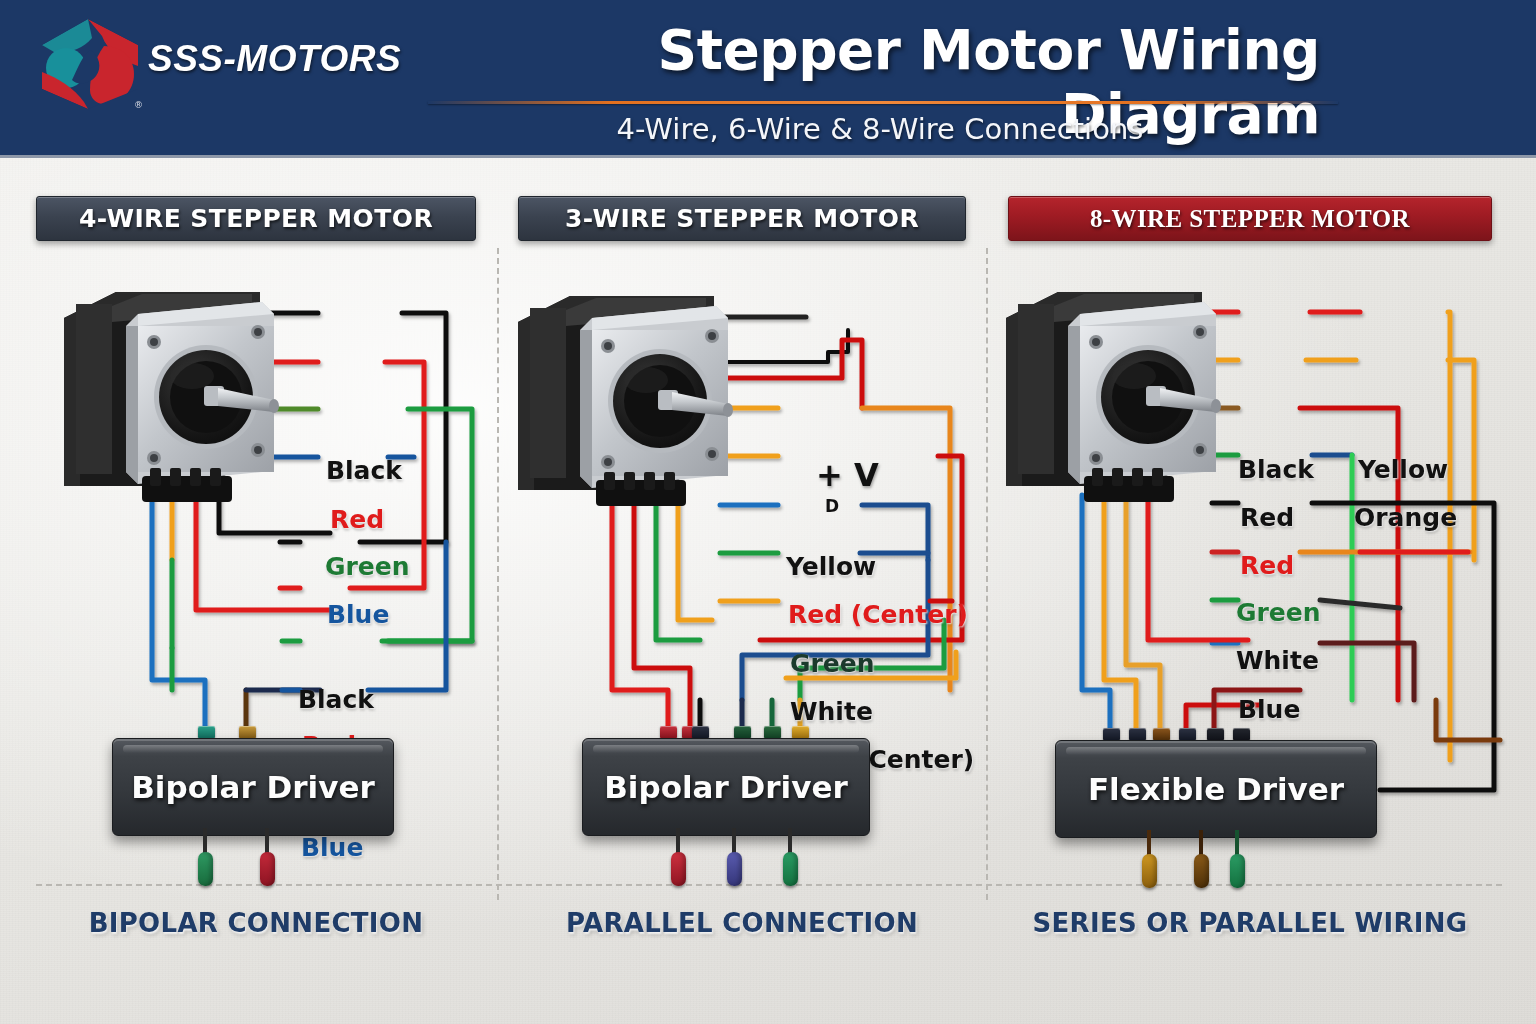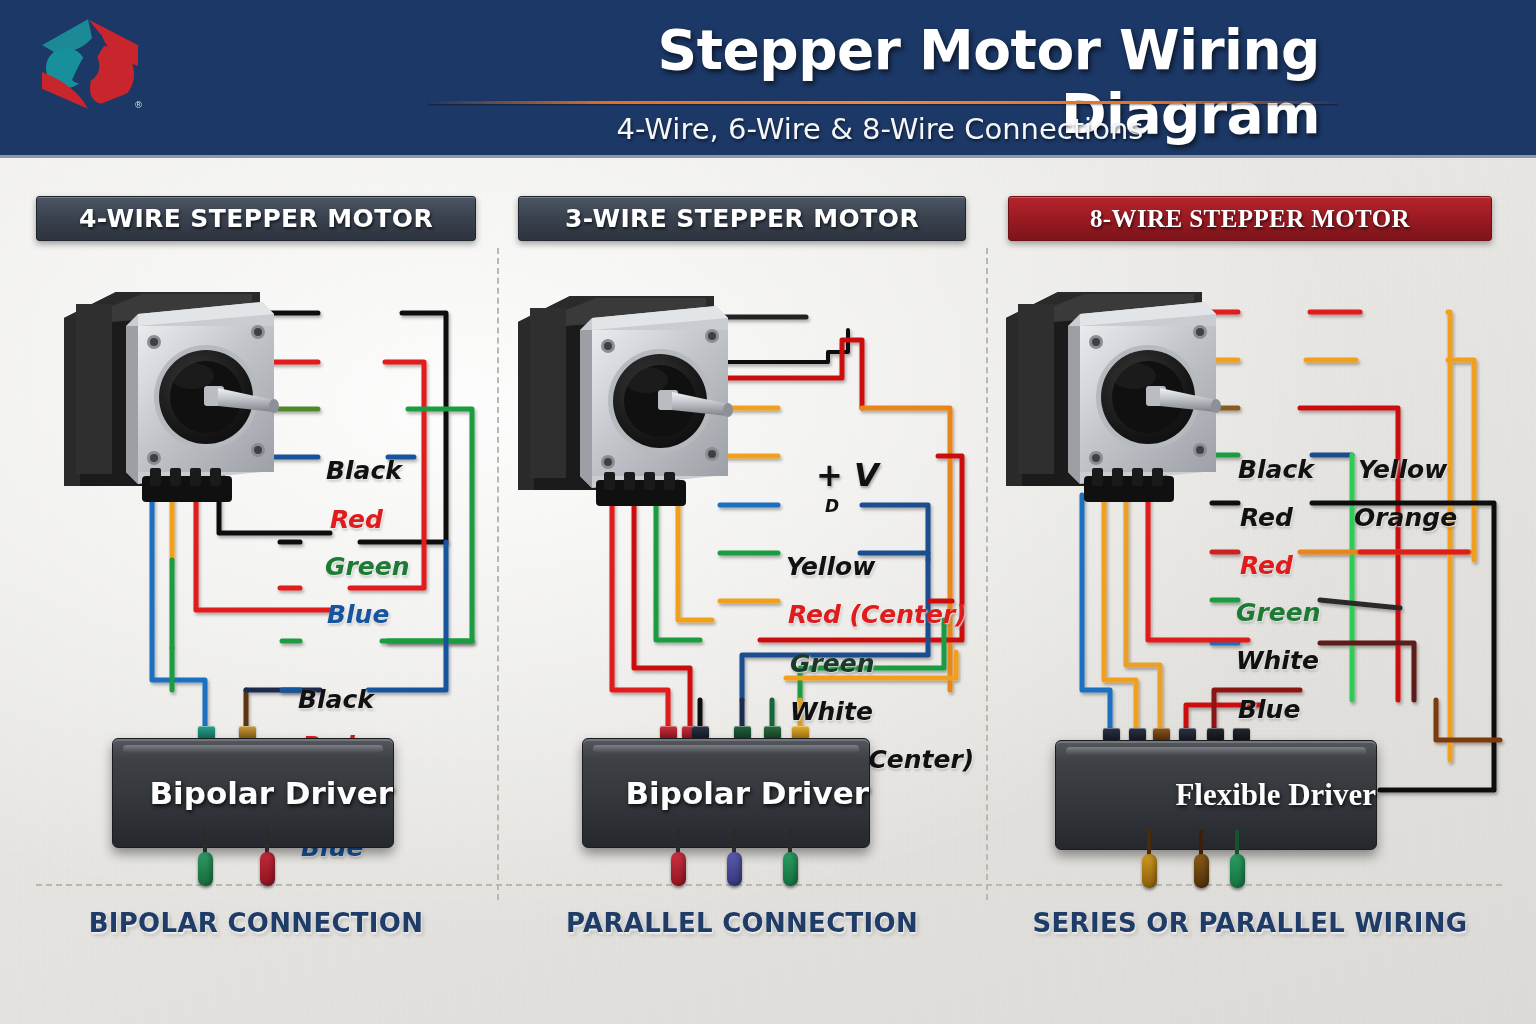--- a/index.html
+++ b/index.html
@@ -47,21 +47,21 @@
     background:linear-gradient(90deg, rgba(210,90,30,0) 0%, #e2701f 20%, #f0883a 50%, #e2701f 80%, rgba(210,90,30,0) 100%);
     box-shadow:0 1px 2px rgba(0,0,0,.4);
   }
   .sub-title{
     position:absolute; left:440px; top:112px; width:880px; text-align:center;
     font-size:29px; font-weight:normal; color:#f4f6fa;
     text-shadow:1px 2px 3px rgba(0,0,0,.55);
     font-family:"DejaVu Sans", sans-serif;
   }
   
-  .col{ position:absolute; top:158px; height:866px;font-style:italic; }
+  .col{ position:absolute; top:158px; height:866px; }
   .col-1{ left:18px;   width:478px; }
   .col-2{ left:500px;  width:484px; }
   .col-3{ left:988px;  width:530px; }
   .divider{ position:absolute; top:248px; width:0; height:652px;
             border-left:2px dashed #b9b7b2; }
   .div-1{ left:497px; } .div-2{ left:986px; }
   .hr-bottom{ position:absolute; left:36px; top:884px; width:1466px; height:0;
               border-top:2px dashed #b9b7b2; }
   
   .plate{
@@ -86,36 +86,36 @@
     text-shadow:1px 2px 2px rgba(255,255,255,.8), 2px 3px 4px rgba(0,0,0,.22);
     font-family:"DejaVu Sans", sans-serif;
   }
   .caption-1{ left:36px;   width:440px; }
   .caption-2{ left:518px;  width:448px; }
   .caption-3{ left:1008px; width:484px; }
   
   .motor{ position:absolute; }
   
   .driver{
-    position:absolute; height:110px; border-radius:6px;
-    display:flex; align-items:center; justify-content:flex-end;
+    position:absolute; height:98px; border-radius:6px;
+    display:flex; align-items:center; justify-content:center;
     background:linear-gradient(180deg,#55595f 0%, #3e4247 18%, #34383d 55%, #25282c 100%);
     border:1px solid #1a1c1f;
     box-shadow:0 6px 12px rgba(0,0,0,.40), inset 0 2px 0 rgba(255,255,255,.18);
     font-size:31px; font-weight:bold; color:#fdfdfd;
     text-shadow:1px 2px 4px rgba(0,0,0,.85);
     font-family:"DejaVu Sans", sans-serif;
   }
   .driver::before{
     content:""; position:absolute; left:10px; top:6px; right:10px; height:8px;
     border-radius:4px; background:linear-gradient(180deg,rgba(255,255,255,.26),rgba(255,255,255,0));
   }
   .drv-1{ left:112px;  top:738px; width:282px; }
   .drv-2{ left:582px;  top:738px; width:288px; }
-  .drv-3{ left:1055px; top:740px; width:322px;font-family:Liberation Serif, serif; }
+  .drv-3{ left:1055px; top:740px; width:322px; }
   
   .term{ position:absolute; width:17px; height:13px; border-radius:2px;
          box-shadow:0 1px 2px rgba(0,0,0,.5), inset 0 1px 0 rgba(255,255,255,.35); }
   
   .pin-wire{ position:absolute; width:4px; background:#2a2a2a; }
   .pin-tip{ position:absolute; width:15px; height:34px; border-radius:7px;
             box-shadow:0 2px 3px rgba(0,0,0,.45), inset -3px 0 4px rgba(0,0,0,.25); }
   
   .wlabel{
     position:absolute; font-size:25px; font-weight:bold; white-space:nowrap;
@@ -152,20 +152,21 @@
         <path d="M58,3 L108,29 L108,50 C92,44 78,36 72,20 Z" fill="#c9252d"></path>
         <path d="M12,29 L58,3 L62,22 C52,34 36,38 24,36 Z" fill="#1b8a96"></path>
         <circle cx="36" cy="52" r="20" fill="#18909b"></circle>
         <path d="M74,30 C92,30 104,42 104,58 C104,74 92,88 74,88 C66,88 60,82 60,74 C60,60 64,44 74,30 Z" fill="#c9252d"></path>
         <path d="M60,34 C70,40 72,52 66,60 C60,68 48,70 42,64 C48,52 52,40 60,34 Z" fill="#1c3866"></path>
         <path d="M58,93 L12,73 L12,56 C28,62 44,72 54,86 Z" fill="#c9252d"></path>
       </g>
       <text x="104" y="92" font-size="9" fill="#d6dae3" font-family="DejaVu Sans, sans-serif">®</text>
     </svg>
   </div>
+  <div class="brand">SSS-MOTORS</div>
   <div class="main-title">Stepper Motor Wiring Diagram</div>
   <div class="title-rule"></div>
   <div class="sub-title">4-Wire, 6-Wire &amp; 8-Wire Connections</div>
 </div>
 
 <div class="divider div-1"></div>
 <div class="divider div-2"></div>
 <div class="hr-bottom"></div>
 
 <div class="plate plate-dark plate-1">4-WIRE STEPPER MOTOR</div>

